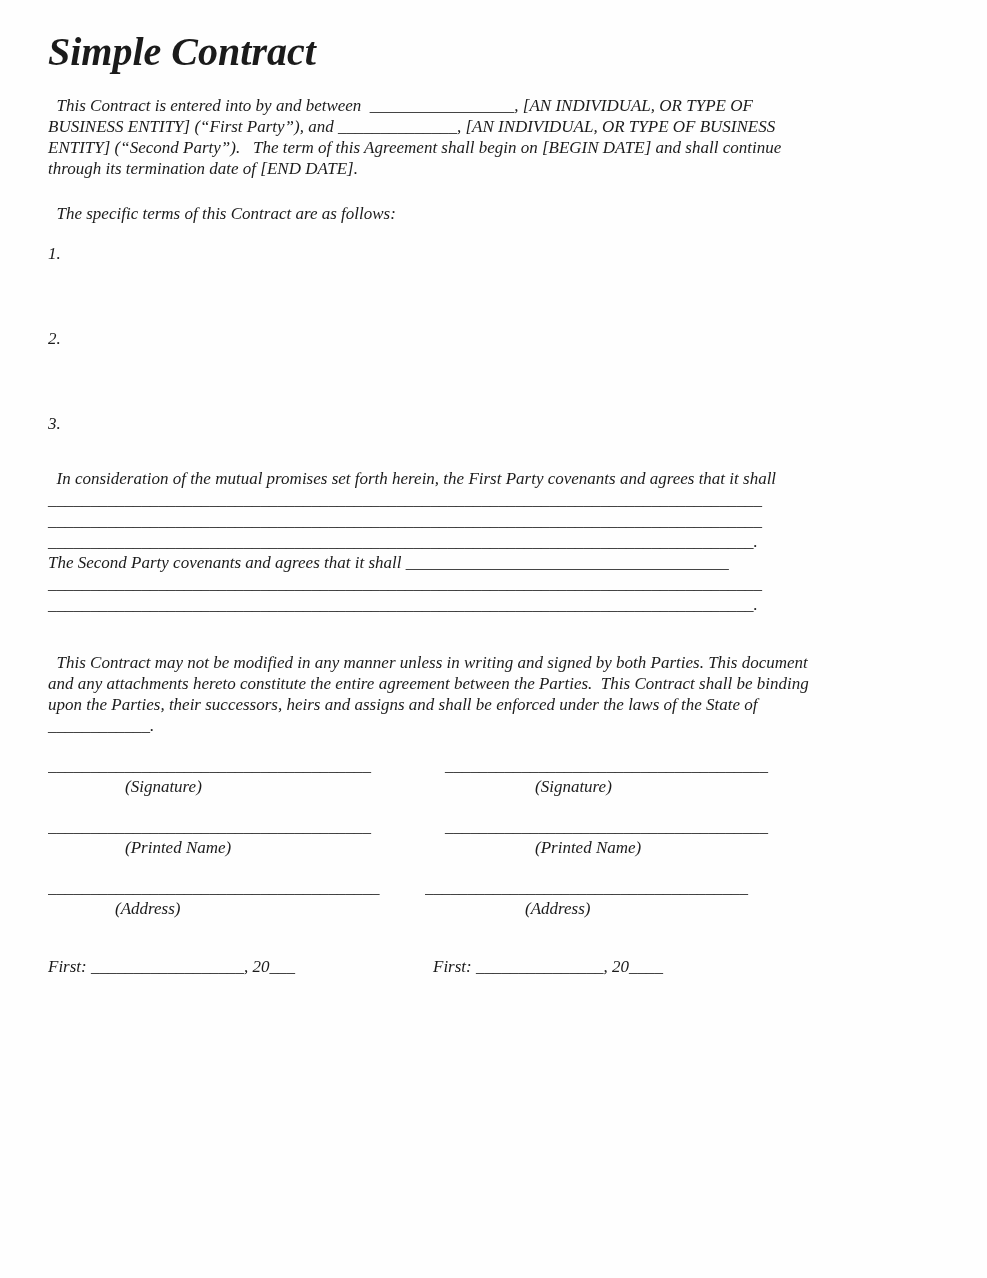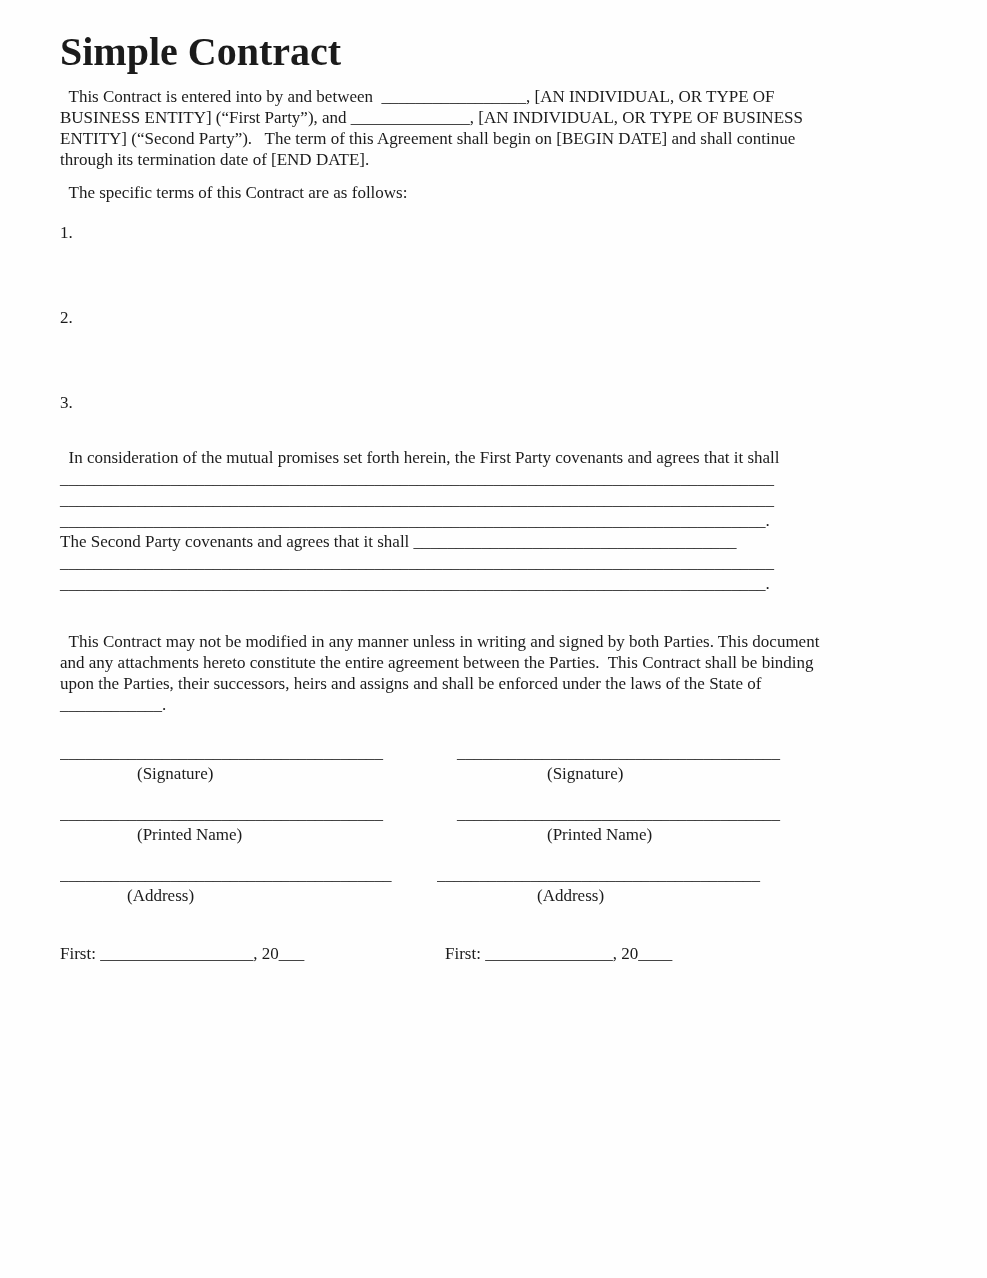--- a/index.html
+++ b/index.html
@@ -10,47 +10,48 @@
   .page {
     position: relative;
     width: 987px;
     height: 1278px;
     background: #fefefe;
     font-family: "Liberation Serif", serif;
     color: #1b1b1b;
     overflow: hidden;
   }
   .content {
-    padding: 30px 90px 0 60px;
+    padding: 30px 90px 0 48px;
+    font-style: italic;
   }
   .doc-title {
     font-size: 40px;
     line-height: 44px;
     font-weight: 700;
     margin: 0;
   }
   .para {
     font-size: 17px;
     line-height: 21px;
     white-space: pre-wrap;
     margin: 0;
   }
-  .intro { margin-top: 12px; }
-  .specific { margin-top: 12px; }
+  .intro { margin-top: 21px; }
+  .specific { margin-top: 24px; }
   .terms { margin-top: 19px; }
   .term-item {
     font-size: 17px;
     line-height: 21px;
   }
   .term-item + .term-item { margin-top: 64px; }
   .consideration { margin-top: 34px; }
   .modification { margin-top: 37px; }
 
   .signatures {
-    margin-top: 27px;
+    margin-top: 19px;
     display: flex;
     font-size: 17px;
     line-height: 21px;
   }
   .sig-col.col-left { width: 377px; flex: none; }
   .sig-col.col-right { flex: 1; }
   .sig-line {
     height: 21px;
     white-space: nowrap;
     overflow: hidden;

